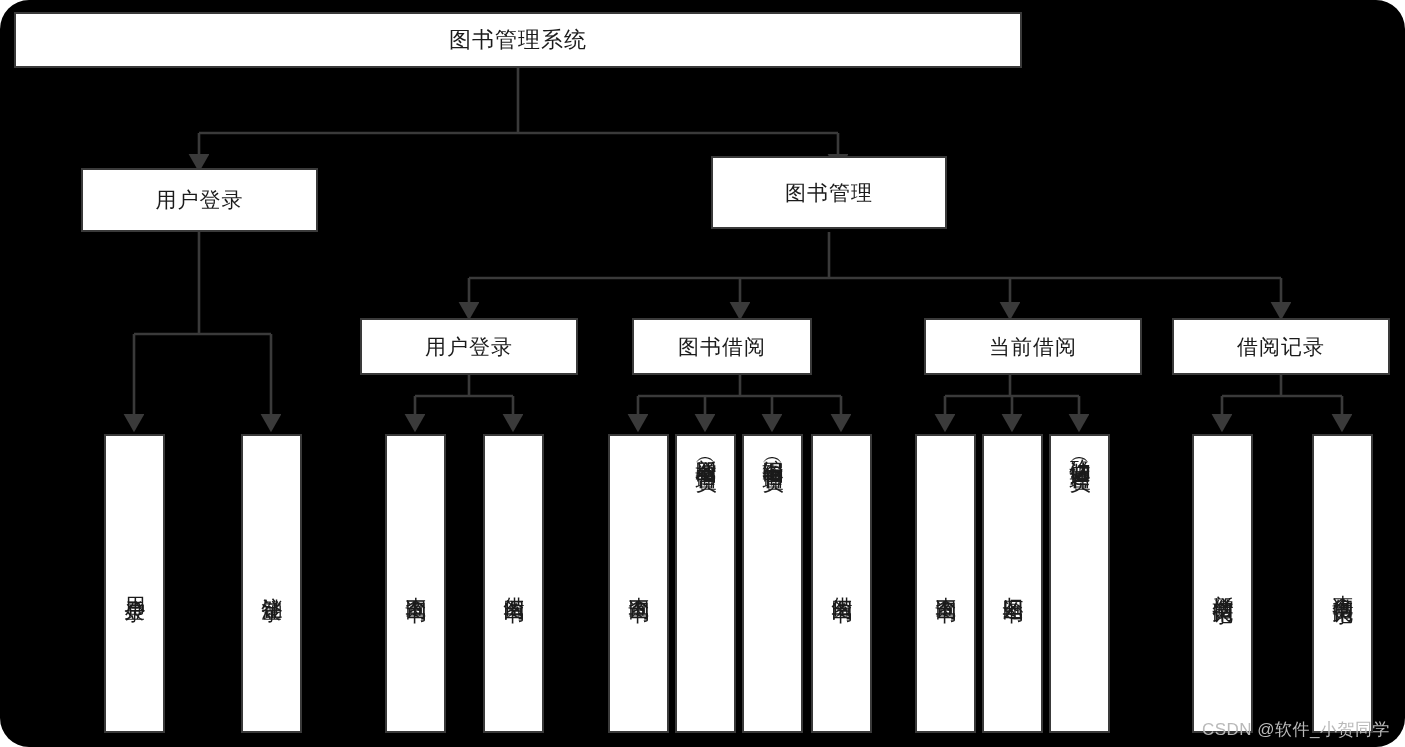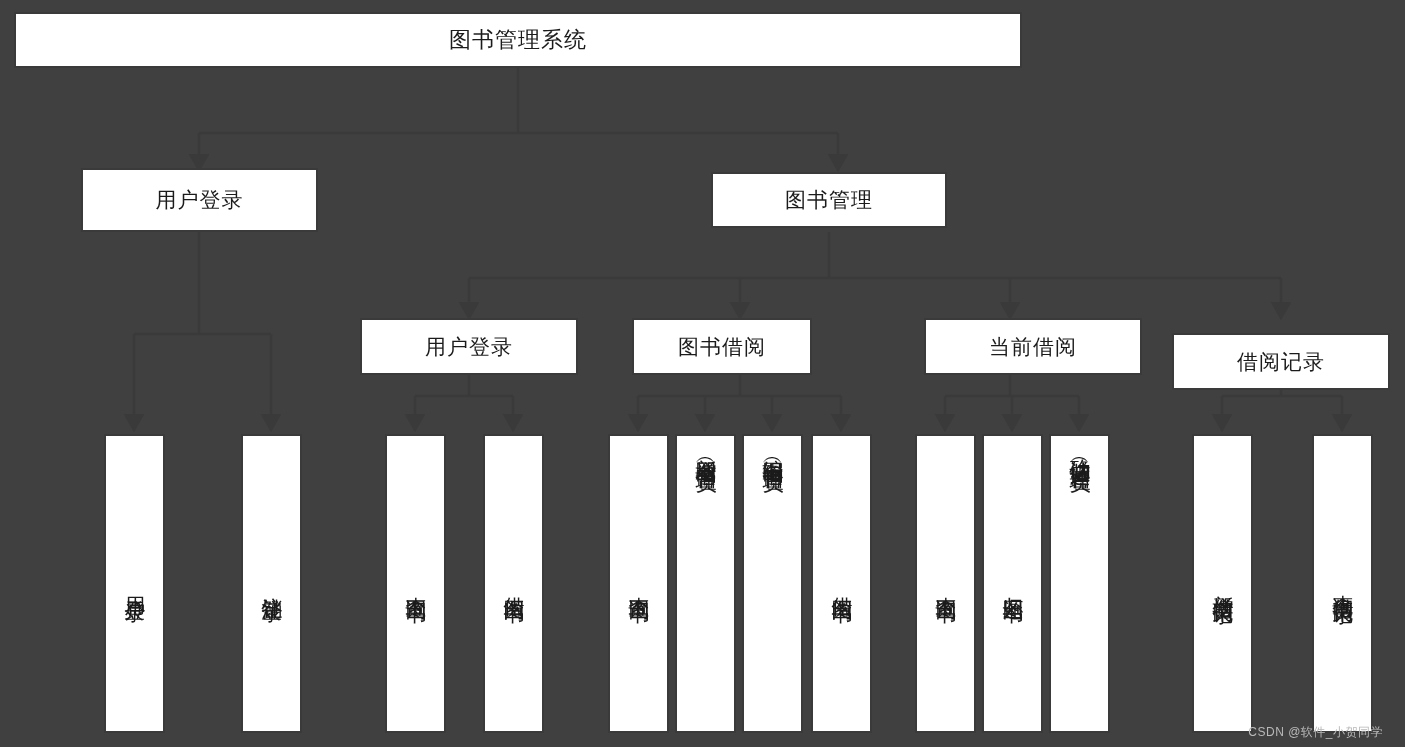--- a/index.html
+++ b/index.html
@@ -8,22 +8,23 @@
     padding: 0;
     background: #ffffff;
   }
   body {
     font-family: "Liberation Sans", "DejaVu Sans", sans-serif;
   }
   #canvas {
     position: relative;
     width: 1405px;
     height: 747px;
-    background: #404040;
+    background: #000000;
     overflow: hidden;
+    border-radius: 29px;
   }
   svg.wires {
     position: absolute;
     left: 0;
     top: 0;
     width: 1405px;
     height: 747px;
     pointer-events: none;
   }
   .node {
@@ -53,23 +54,23 @@
     padding: 6px 0;
     align-items: center;
     justify-content: center;
     white-space: normal;
   }
   .node.vert.topalign {
     justify-content: flex-start;
   }
   .watermark {
     position: absolute;
-    right: 22px;
+    right: 15px;
     bottom: 6px;
-    font-size: 12px;
+    font-size: 17px;
     color: #b9b9b9;
     letter-spacing: 0.5px;
     white-space: nowrap;
     z-index: 5;
   }
 </style>
 </head>
 <body>
 
 <div id="canvas">
@@ -120,26 +121,26 @@
       <path d="M1281,375 L1281,396"></path>
       <path d="M1222,396 L1342,396"></path>
       <path d="M1222,396 L1222,418" marker-end="url(#arrow)"></path>
       <path d="M1342,396 L1342,418" marker-end="url(#arrow)"></path>
     </g>
   </svg>
 
   <div class="node horiz root" style="left:14px; top:12px; width:1008px; height:56px;">图书管理系统</div>
 
   <div class="node horiz" style="left:81px; top:168px; width:237px; height:64px;">用户登录</div>
-  <div class="node horiz" style="left:711px; top:172px; width:236px; height:56px;">图书管理</div>
+  <div class="node horiz" style="left:711px; top:156px; width:236px; height:73px;">图书管理</div>
 
   <div class="node horiz" style="left:360px; top:318px; width:218px; height:57px;">用户登录</div>
   <div class="node horiz" style="left:632px; top:318px; width:180px; height:57px;">图书借阅</div>
   <div class="node horiz" style="left:924px; top:318px; width:218px; height:57px;">当前借阅</div>
-  <div class="node horiz" style="left:1172px; top:318px; width:218px; height:57px;margin-top:15px;">借阅记录</div>
+  <div class="node horiz" style="left:1172px; top:318px; width:218px; height:57px;">借阅记录</div>
 
   <div class="node vert" style="left:104px; top:434px; width:61px; height:299px;">用户登录</div>
   <div class="node vert" style="left:241px; top:434px; width:61px; height:299px;">注销登录</div>
 
   <div class="node vert" style="left:385px; top:434px; width:61px; height:299px;">查询图书</div>
   <div class="node vert" style="left:483px; top:434px; width:61px; height:299px;">借阅图书</div>
 
   <div class="node vert" style="left:608px; top:434px; width:61px; height:299px;">查询图书</div>
   <div class="node vert topalign" style="left:675px; top:434px; width:61px; height:299px;">新增图书（管理员）</div>
   <div class="node vert topalign" style="left:742px; top:434px; width:61px; height:299px;">编辑图书（管理员）</div>

